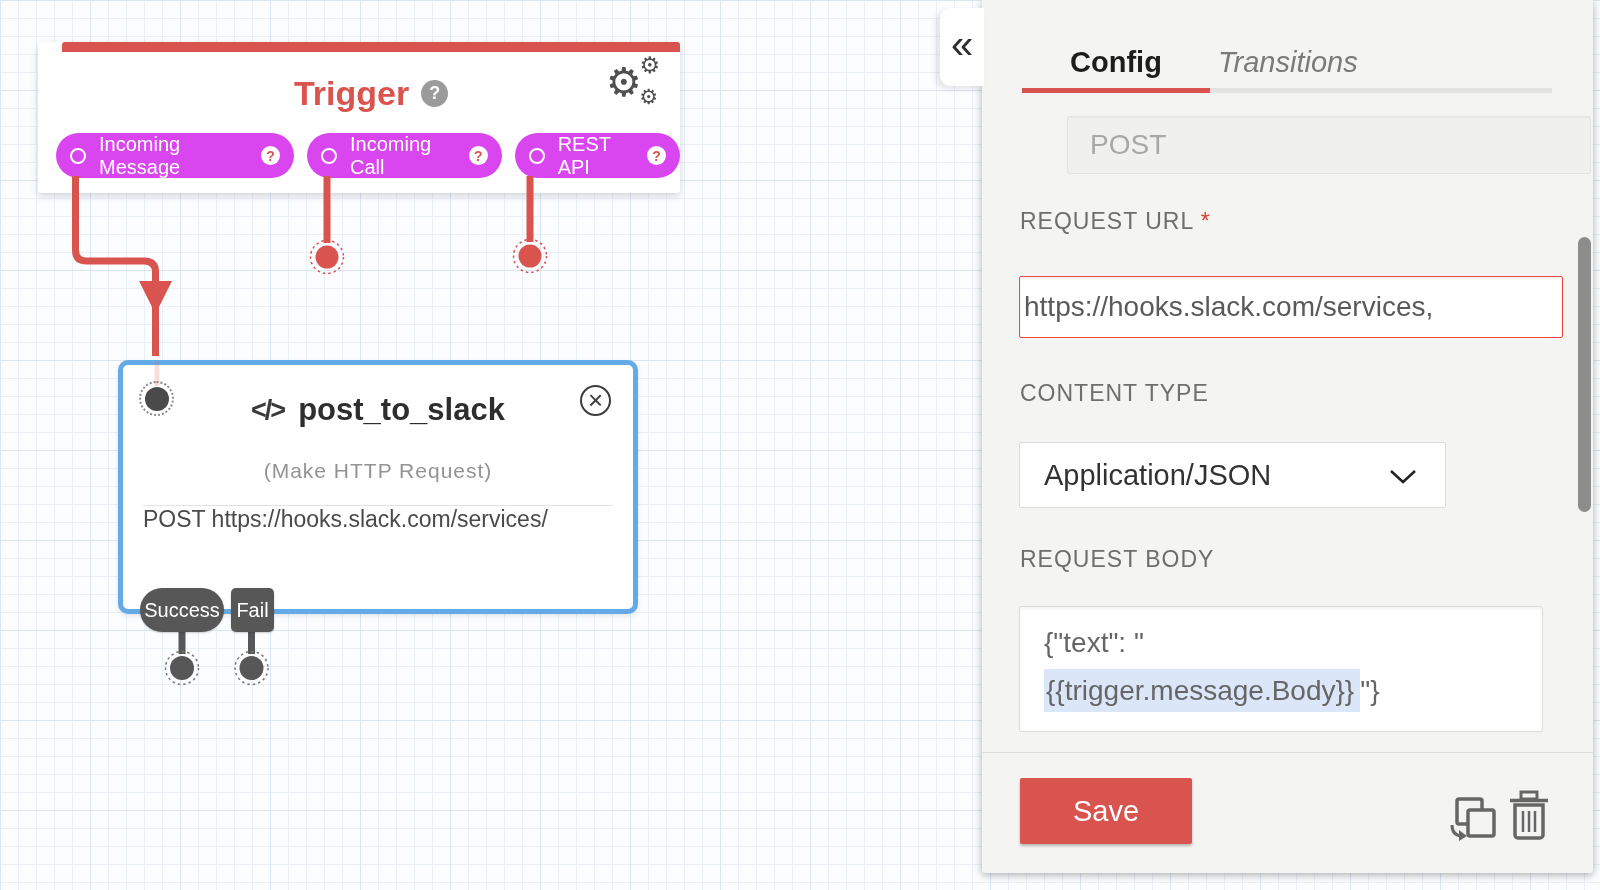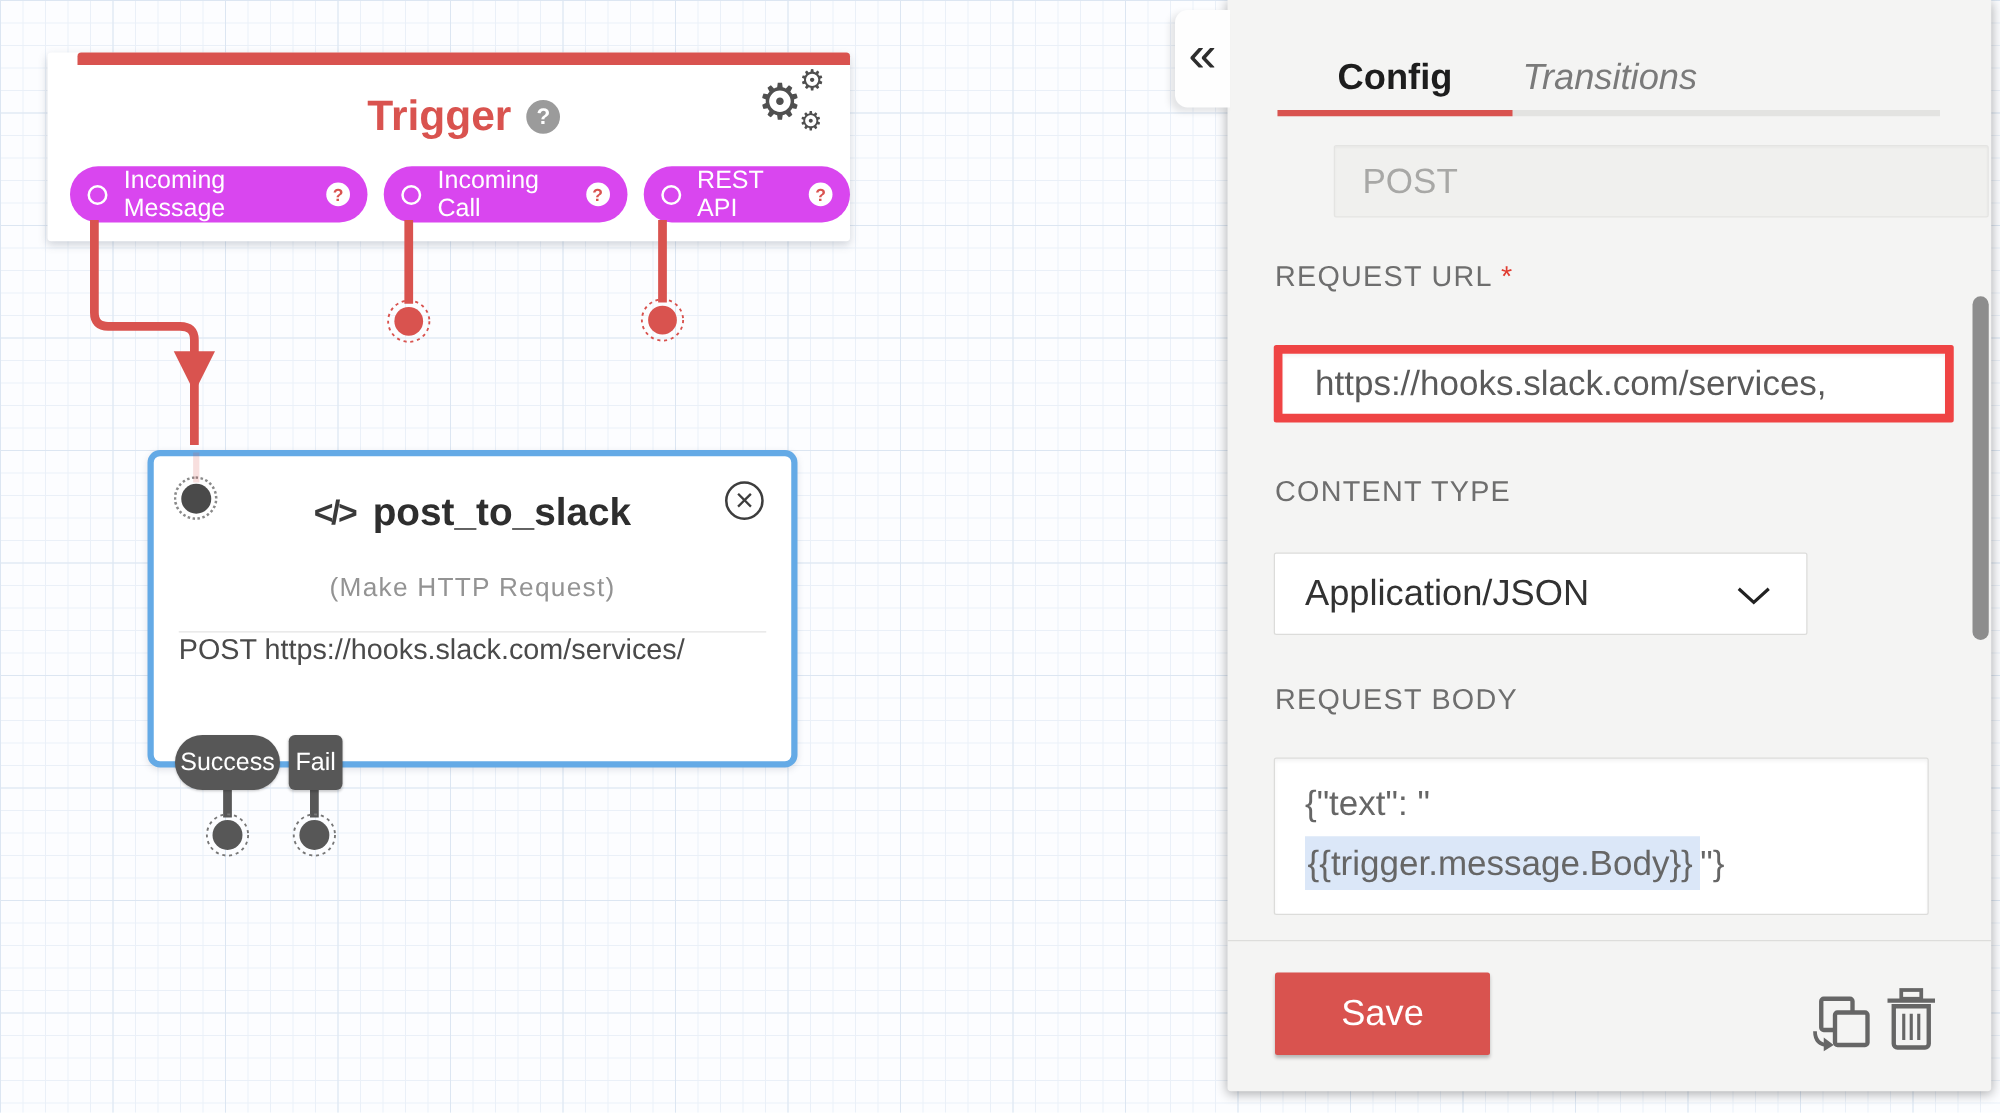--- a/index.html
+++ b/index.html
@@ -94,21 +94,21 @@
 
   .fld-label { position:absolute; left:38px; color:#6e6e6e; font-size:23px;
     letter-spacing:1px; }
   .req-star { color:#e03c31; font-size:23px; }
 
   .method-input { position:absolute; left:37px; top:116px; width:524px; height:58px;
     background:#f0f0ee; border:1px solid #e4e4e2; border-radius:2px; padding:0 22px;
     font-size:28px; color:#555; font-family:inherit; box-shadow:inset 0 1px 2px rgba(0,0,0,.04);margin-left:48px; }
   .method-input::placeholder { color:#a8a8a6; opacity:1; }
   .url-input { position:absolute; left:37px; top:276px; width:544px; height:62px;
-    background:#fff; border:7px solid #ef4444; border-radius:2px; padding:0 26px;
+    background:#fff; border:1px solid #ef4444; border-radius:2px; padding:0 4px;
     font-size:28px; color:#5a5a5a; font-family:inherit;
     box-shadow:inset 0 2px 3px rgba(0,0,0,.05); }
   .select-box { position:absolute; left:37px; top:442px; width:427px; height:66px;
     background:#fff; border:1px solid #dcdcda; border-radius:2px; display:flex;
     align-items:center; padding:0 24px; font-size:29px; color:#323232; }
   .select-chevron { position:absolute; right:28px; top:26px; }
 
   .body-box { position:absolute; left:37px; top:606px; width:524px; height:126px;
     background:#fff; border:1px solid #dcdcda; border-radius:2px; padding:12px 0 0 24px;
     font-size:28px; color:#666; line-height:48px; overflow:hidden;

